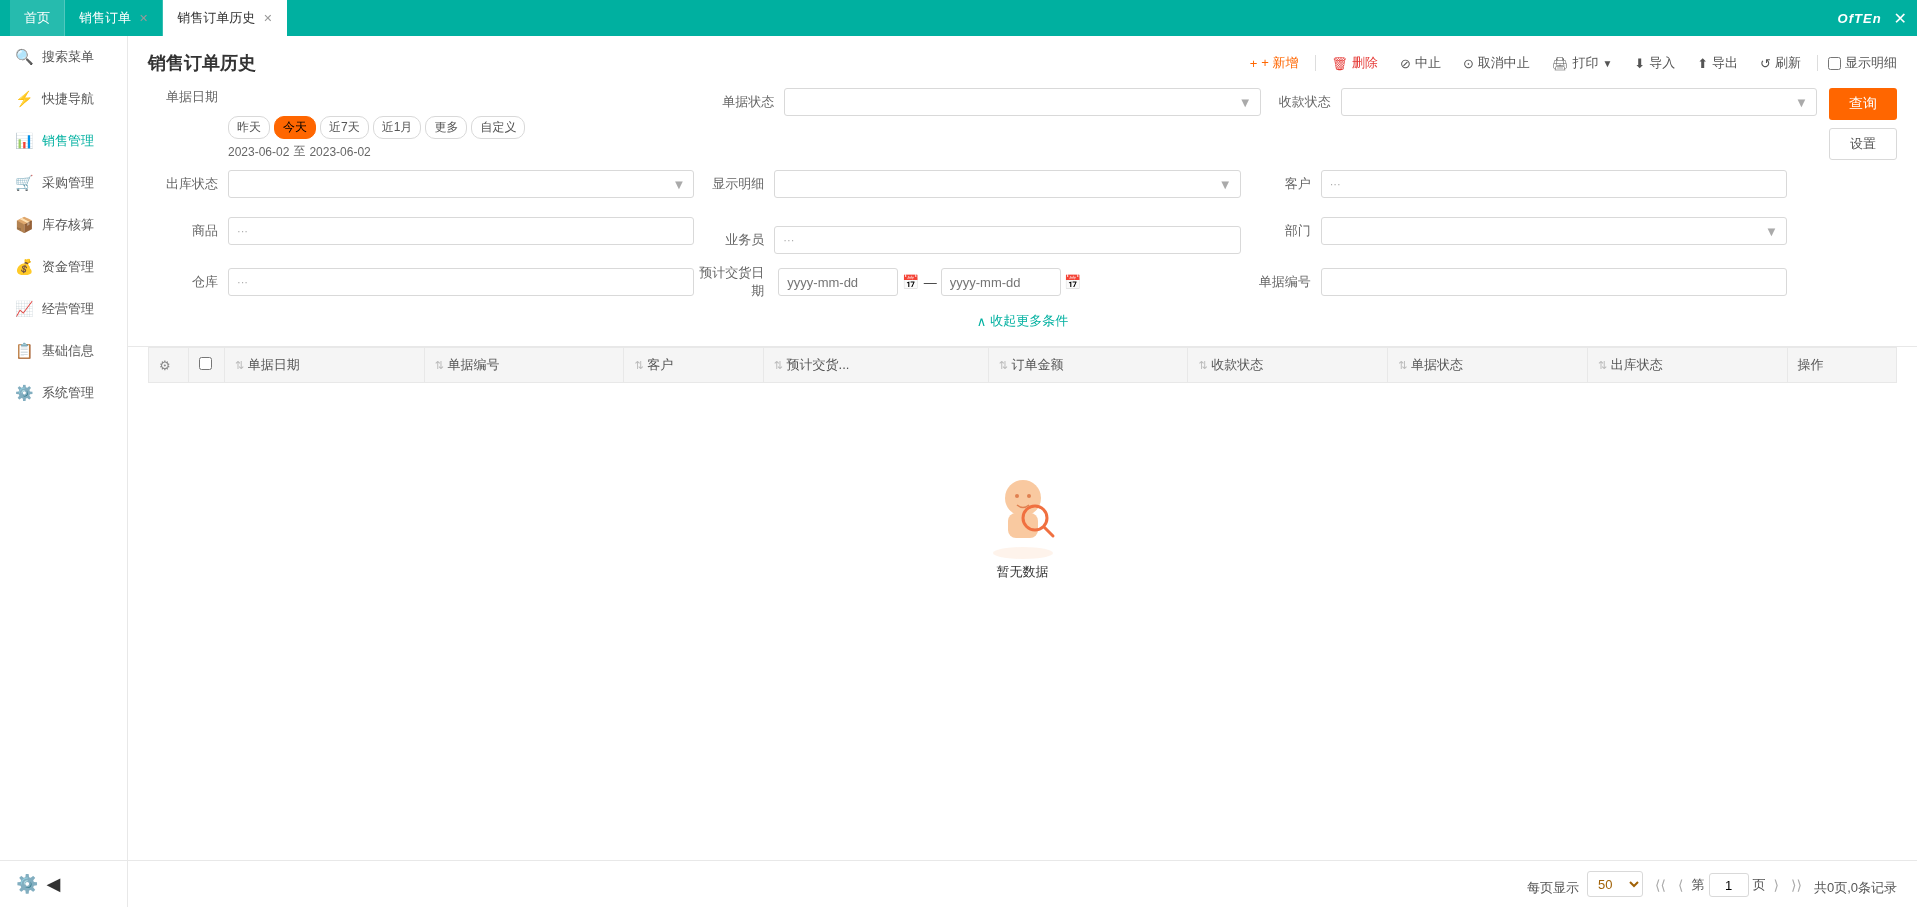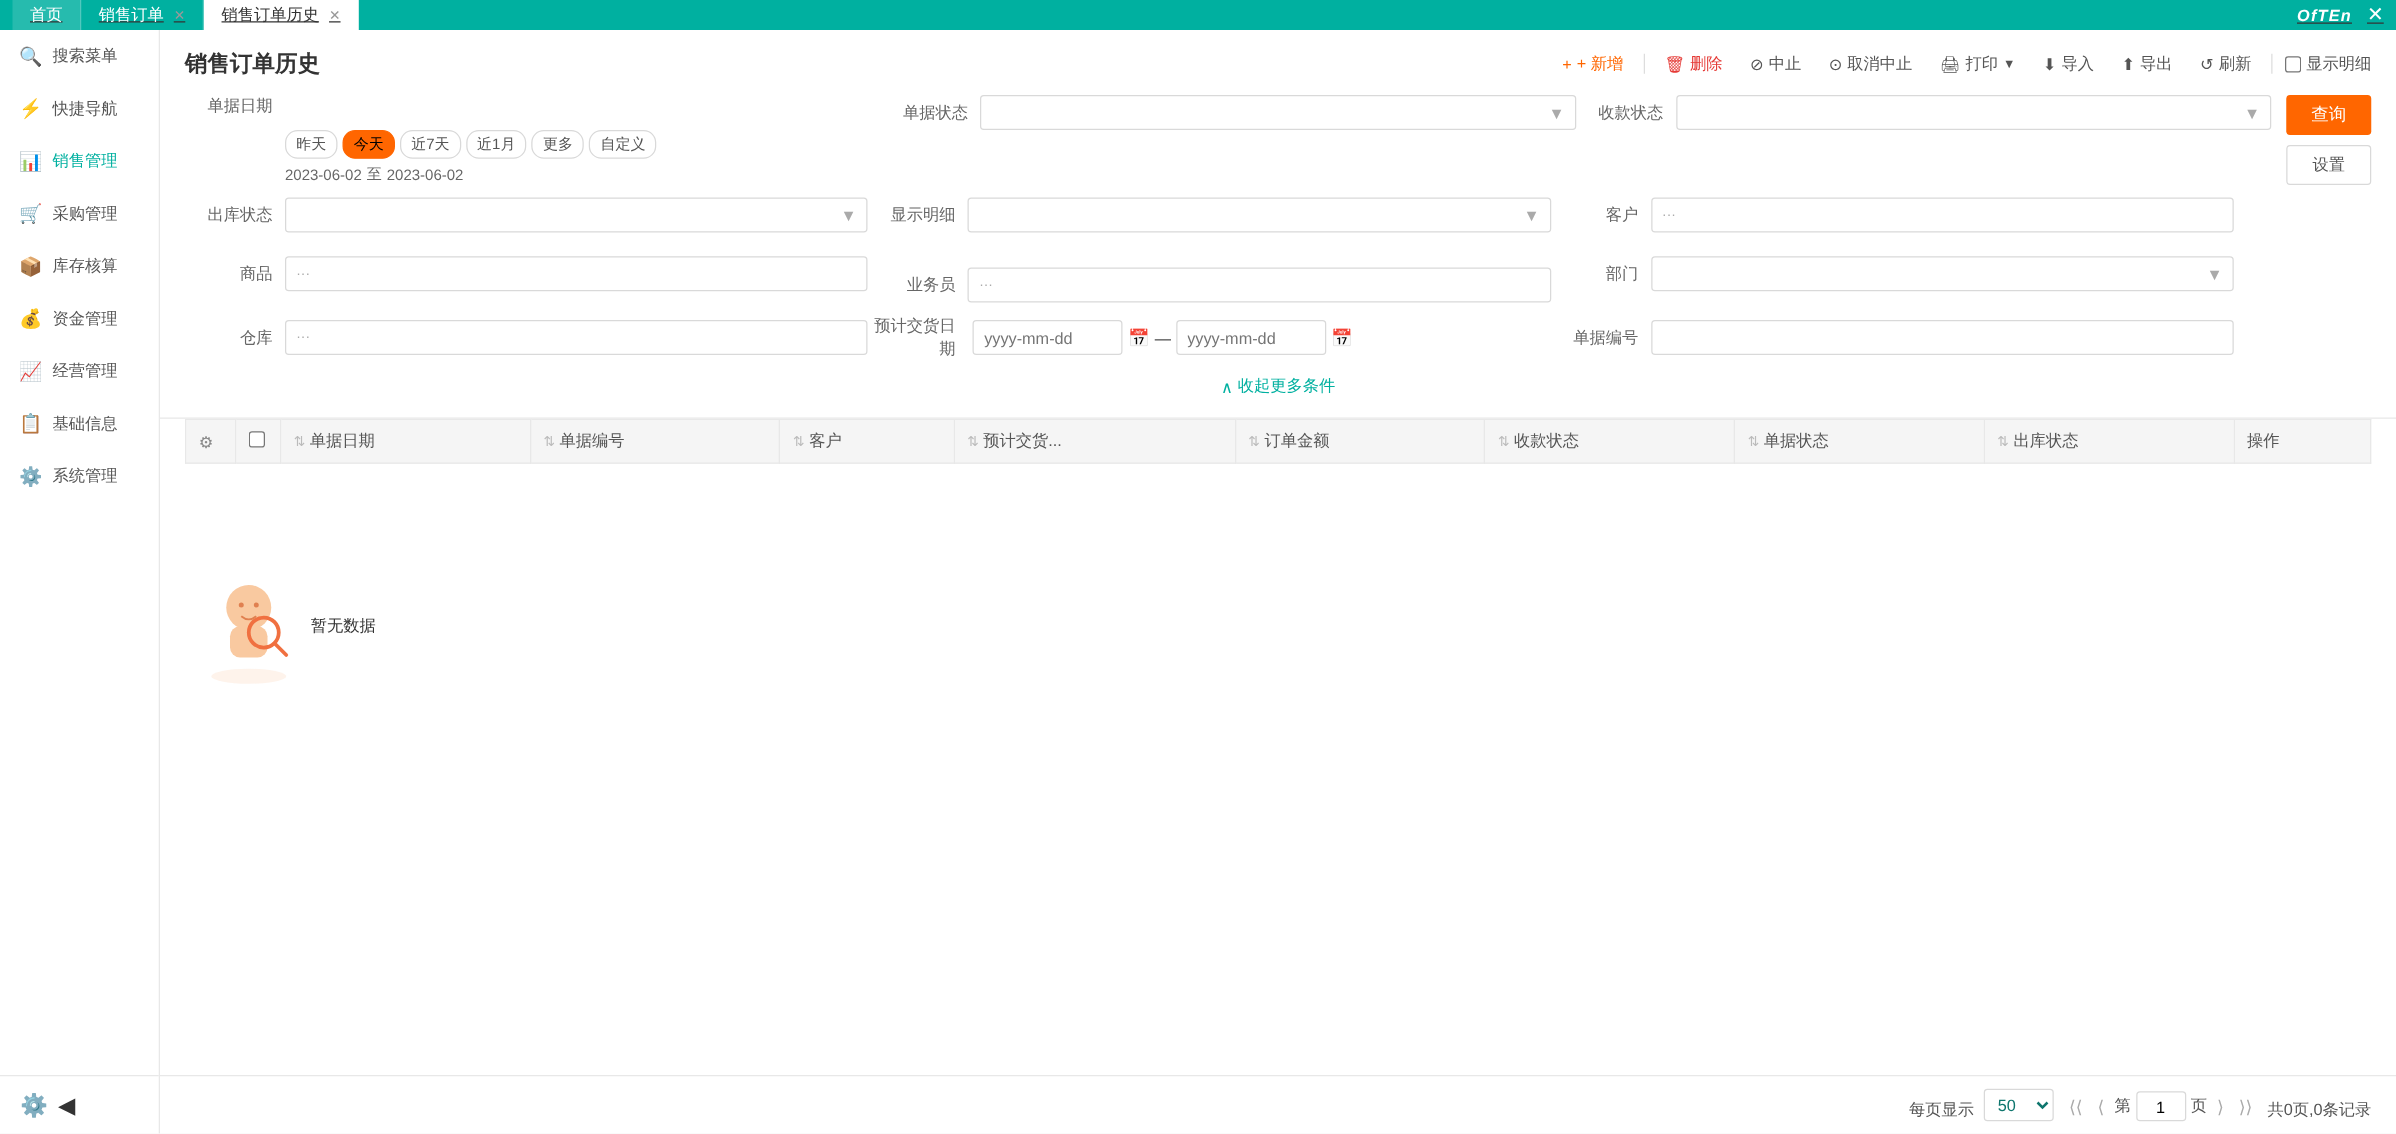--- a/index.html
+++ b/index.html
@@ -1,19 +1,19 @@
 <!DOCTYPE html>
 <html><head>
   <meta charset="utf-8">
   <style>
     * { box-sizing: border-box; margin: 0; padding: 0; }
     body { font-family: "Microsoft YaHei", Arial, sans-serif; font-size: 13px; background: #f5f5f5; color: #333; display: flex; flex-direction: column; height: 907px; overflow: hidden; }
 
     
-    .top-bar { background: #00b0a0; height: 24px; display: flex; align-items: center; padding: 0 10px; flex-shrink: 0; text-decoration: underline; }
+    .top-bar { background: #00b0a0; height: 36px; display: flex; align-items: center; padding: 0 10px; flex-shrink: 0; }
     .tab { display: flex; align-items: center; height: 36px; padding: 0 14px; cursor: pointer; color: #fff; font-size: 13px; border-right: 1px solid rgba(255,255,255,0.2); }
     .tab.active { background: #fff; color: #333; }
     .tab .close-icon { margin-left: 8px; font-size: 11px; color: #999; cursor: pointer; }
     .tab.home { background: rgba(255,255,255,0.15); }
     .top-bar-right { margin-left: auto; display: flex; align-items: center; gap: 12px; color: #fff; font-size: 13px; }
     .top-close-btn { color: #fff; cursor: pointer; font-size: 16px; }
 
     
     .main-layout { display: flex; flex: 1; overflow: hidden; }
 
@@ -58,25 +58,25 @@
     .data-table { width: 100%; border-collapse: collapse; font-size: 13px; }
     .data-table th { background: #f5f5f5; border: 1px solid #e8e8e8; padding: 8px 10px; color: #555; font-weight: normal; white-space: nowrap; text-align: left; }
     .data-table th.sortable { cursor: pointer; }
     .data-table td { border: 1px solid #e8e8e8; padding: 8px 10px; color: #333; white-space: nowrap; }
     .th-settings { width: 40px; text-align: center; }
     .th-checkbox { width: 36px; text-align: center; }
     .sort-icon { color: #bbb; font-size: 11px; }
     .gear-icon-th { color: #888; cursor: pointer; }
 
     
-    .empty-state { display: flex; flex-direction: row; align-items: center; justify-content: flex-start; padding: 80px 0; }
+    .empty-state { display: flex; flex-direction: column; align-items: center; justify-content: space-between; padding: 80px 0; }
 
     
     .pagination { display: flex; align-items: flex-end; justify-content: flex-end; padding: 10px 20px; border-top: 1px solid #e8e8e8; gap: 8px; flex-shrink: 0; font-size: 13px; color: #555; }
-    .page-size-select { border: 1px solid #d9d9d9; border-radius: 3px; padding: 3px 6px; font-size: 13px; color: #0f766e; background: #fff; height: 26px; }
+    .page-size-select { border: 1px solid #d9d9d9; border-radius: 3px; padding: 3px 6px; font-size: 13px; color: #a16207; background: #fff; height: 26px; }
     .page-nav { display: flex; align-items: center; gap: 4px; }
     .page-nav-btn { color: #aaa; cursor: pointer; font-size: 14px; padding: 2px 4px; }
     .page-input { border: 1px solid #d9d9d9; border-radius: 3px; width: 40px; text-align: center; padding: 2px; font-size: 13px; height: 24px; }
   </style>
 </head>
 <body>
 
 <div class="top-bar">
   <div class="tab home">
     <span>首页</span>

